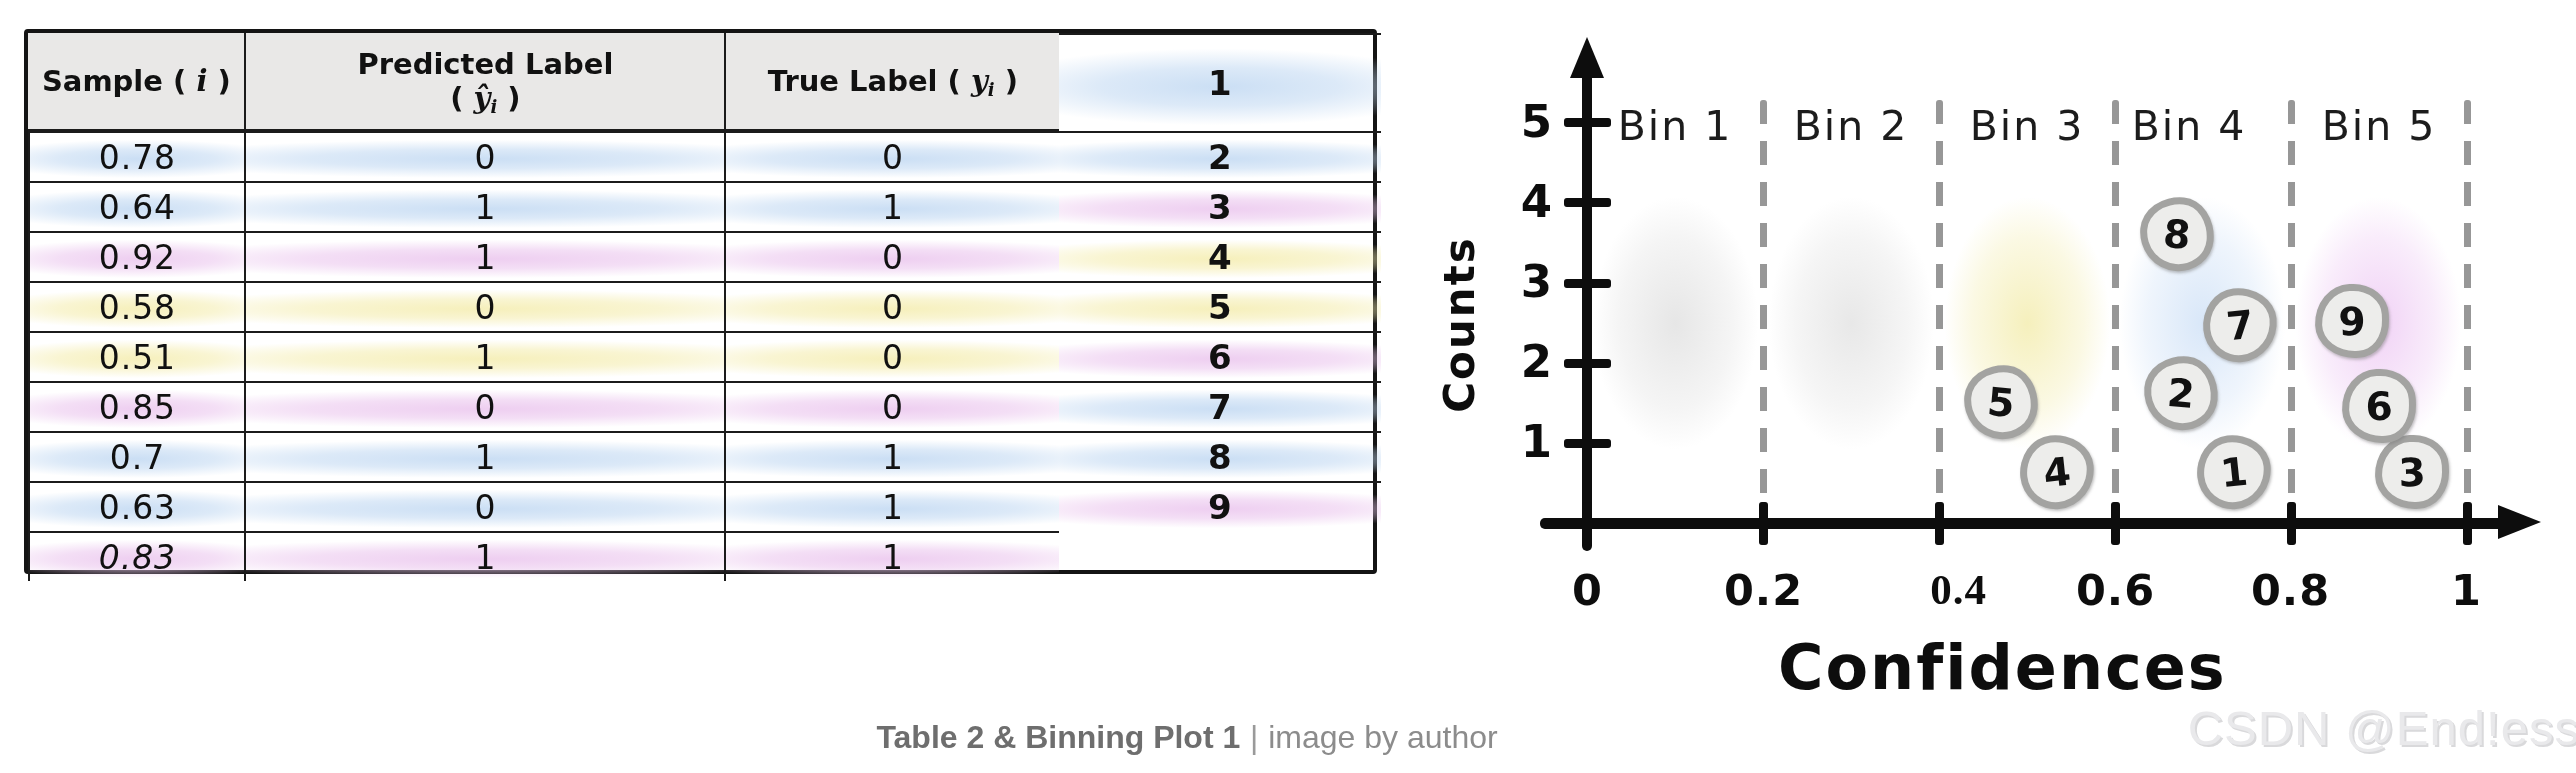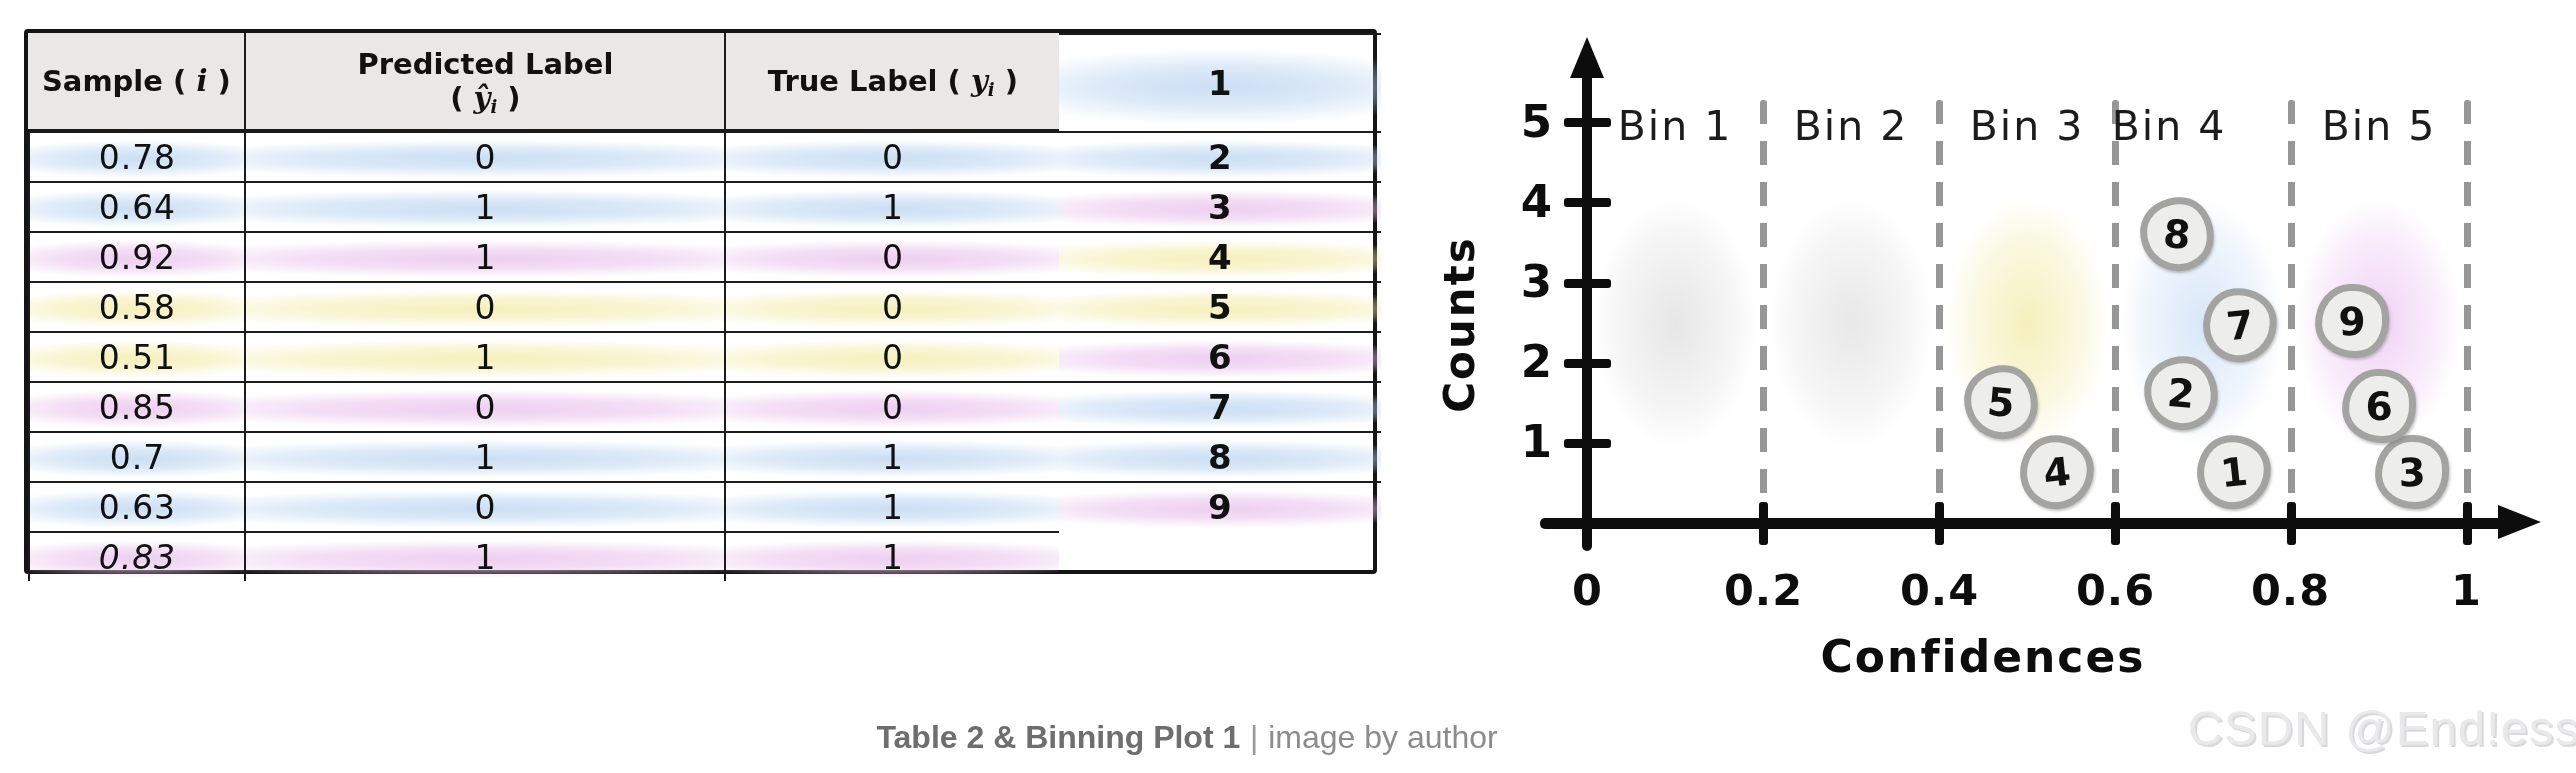--- a/index.html
+++ b/index.html
@@ -59,21 +59,21 @@
   .tick{position:absolute;background:#0d0d0d;border-radius:2.9px;}
   .xtick-label{
     position:absolute;width:137px;text-align:center;font-size:43px;font-weight:600;
     color:#0d0d0d;top:565px;letter-spacing:1px;
   }
   .ytick-label{
     position:absolute;width:98px;text-align:right;font-size:45px;font-weight:600;color:#0d0d0d;
   }
   .xaxis-title{
     position:absolute;top:631px;width:410px;text-align:center;
-    font-size:44px;font-weight:600;color:#0d0d0d;letter-spacing:2px;
+    font-size:62px;font-weight:600;color:#0d0d0d;letter-spacing:2px;
   }
   .yaxis-title{
     position:absolute;left:-64px;top:299px;width:195px;height:51px;text-align:center;
     transform:rotate(-90deg);font-size:42px;font-weight:600;color:#0d0d0d;letter-spacing:2px;
   }
   .pebble{
     position:absolute;width:74px;height:74px;box-sizing:border-box;
     background:#ededeb;border:7.8px solid #a3a3a1;
     display:flex;align-items:center;justify-content:center;
     font-size:39px;font-weight:bold;color:#111;
@@ -150,32 +150,32 @@
       <div class="blob" style="left: 668px; top: 145px; width: 215px; height: 371px; background: radial-gradient(52% 46% at 50% 48%, rgba(207, 225, 247, 0.8) 0%, rgba(207, 225, 247, 0.333) 50%, rgba(255, 255, 255, 0) 74%);"></div>
       <div class="blob" style="left: 844px; top: 145px; width: 215px; height: 371px; background: radial-gradient(52% 46% at 50% 48%, rgba(237, 199, 243, 0.8) 0%, rgba(237, 199, 243, 0.333) 50%, rgba(255, 255, 255, 0) 74%);"></div>
       <div class="dash" style="left: 333px; height: 423px;"></div>
       <div class="dash" style="left: 509px; height: 423px;"></div>
       <div class="dash" style="left: 685px; height: 423px;"></div>
       <div class="dash" style="left: 861px; height: 423px;"></div>
       <div class="dash" style="left: 1037px; height: 423px;"></div>
       <div class="bin-label" style="left: 155px;">Bin 1</div>
       <div class="bin-label" style="left: 331px;">Bin 2</div>
       <div class="bin-label" style="left: 507px; text-align: center;">Bin 3</div>
-      <div class="bin-label" style="left: 649px;">Bin 4</div>
+      <div class="bin-label" style="left: 669px;">Bin 4</div>
       <div class="bin-label" style="left: 859px;">Bin 5</div>
       <div class="axis" style="left: 155px; top: 70px; width: 9.8px; height: 481px;"></div>
       <div class="axis" style="left: 113px; top: 518px; width: 964px; height: 10.7px;"></div>
       <div class="arrow" style="left: 143px; top: 37px; border-left: 17.6px solid transparent; border-right: 17.6px solid transparent; border-bottom: 41px solid rgb(13, 13, 13);"></div>
       <div class="arrow" style="left: 1071px; top: 505px; border-top: 17.6px solid transparent; border-bottom: 17.6px solid transparent; border-left: 43px solid rgb(13, 13, 13);"></div>
       <div class="tick" style="left: 156px; top: 502px; width: 8.8px; height: 43px;"></div>
       <div class="xtick-label" style="left: 92px;">0</div>
       <div class="tick" style="left: 332px; top: 502px; width: 8.8px; height: 43px;"></div>
       <div class="xtick-label" style="left: 268px;">0.2</div>
       <div class="tick" style="left: 508px; top: 502px; width: 8.8px; height: 43px;"></div>
-      <div class="xtick-label" style="left: 444px;">0.4</div>
+      <div class="xtick-label" style="left: 463px; font-family: Liberation Serif, serif;">0.4</div>
       <div class="tick" style="left: 684px; top: 502px; width: 8.8px; height: 43px;"></div>
       <div class="xtick-label" style="left: 620px;">0.6</div>
       <div class="tick" style="left: 860px; top: 502px; width: 8.8px; height: 43px;"></div>
       <div class="xtick-label" style="left: 795px;">0.8</div>
       <div class="tick" style="left: 1036px; top: 502px; width: 8.8px; height: 43px;"></div>
       <div class="xtick-label" style="left: 971px;">1</div>
       <div class="tick" style="left: 137px; top: 439px; width: 47px; height: 8.8px;"></div>
       <div class="ytick-label" style="left: 27px; top: 415px;">1</div>
       <div class="tick" style="left: 137px; top: 359px; width: 47px; height: 8.8px;"></div>
       <div class="ytick-label" style="left: 27px; top: 335px;">2</div>

